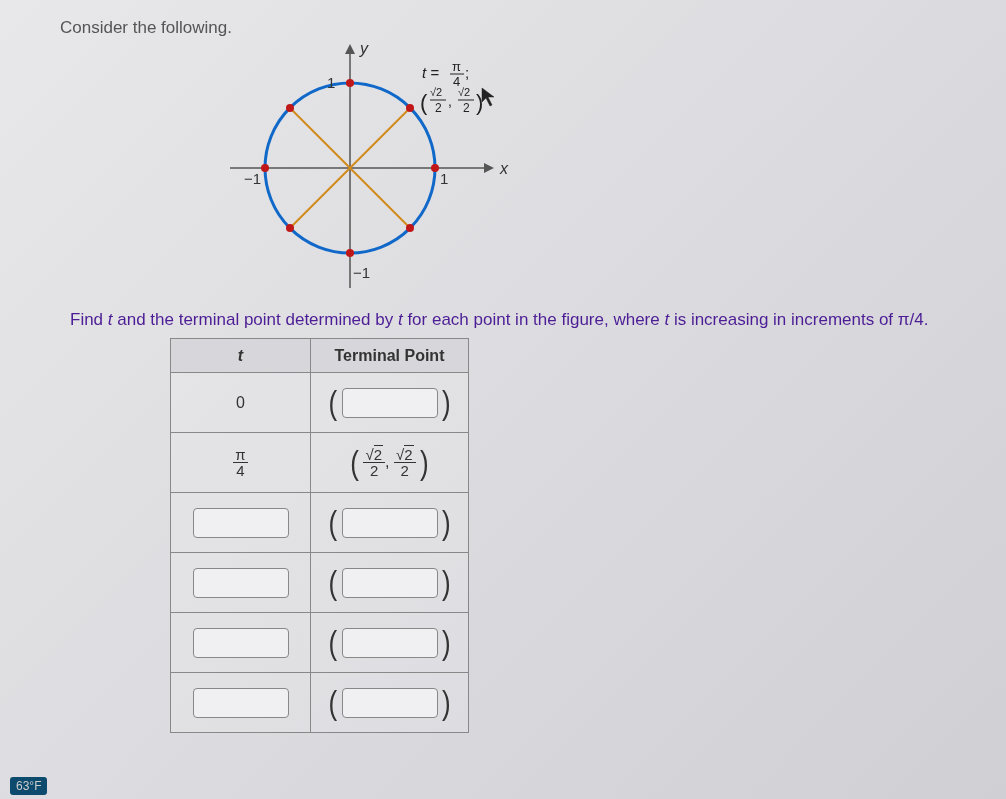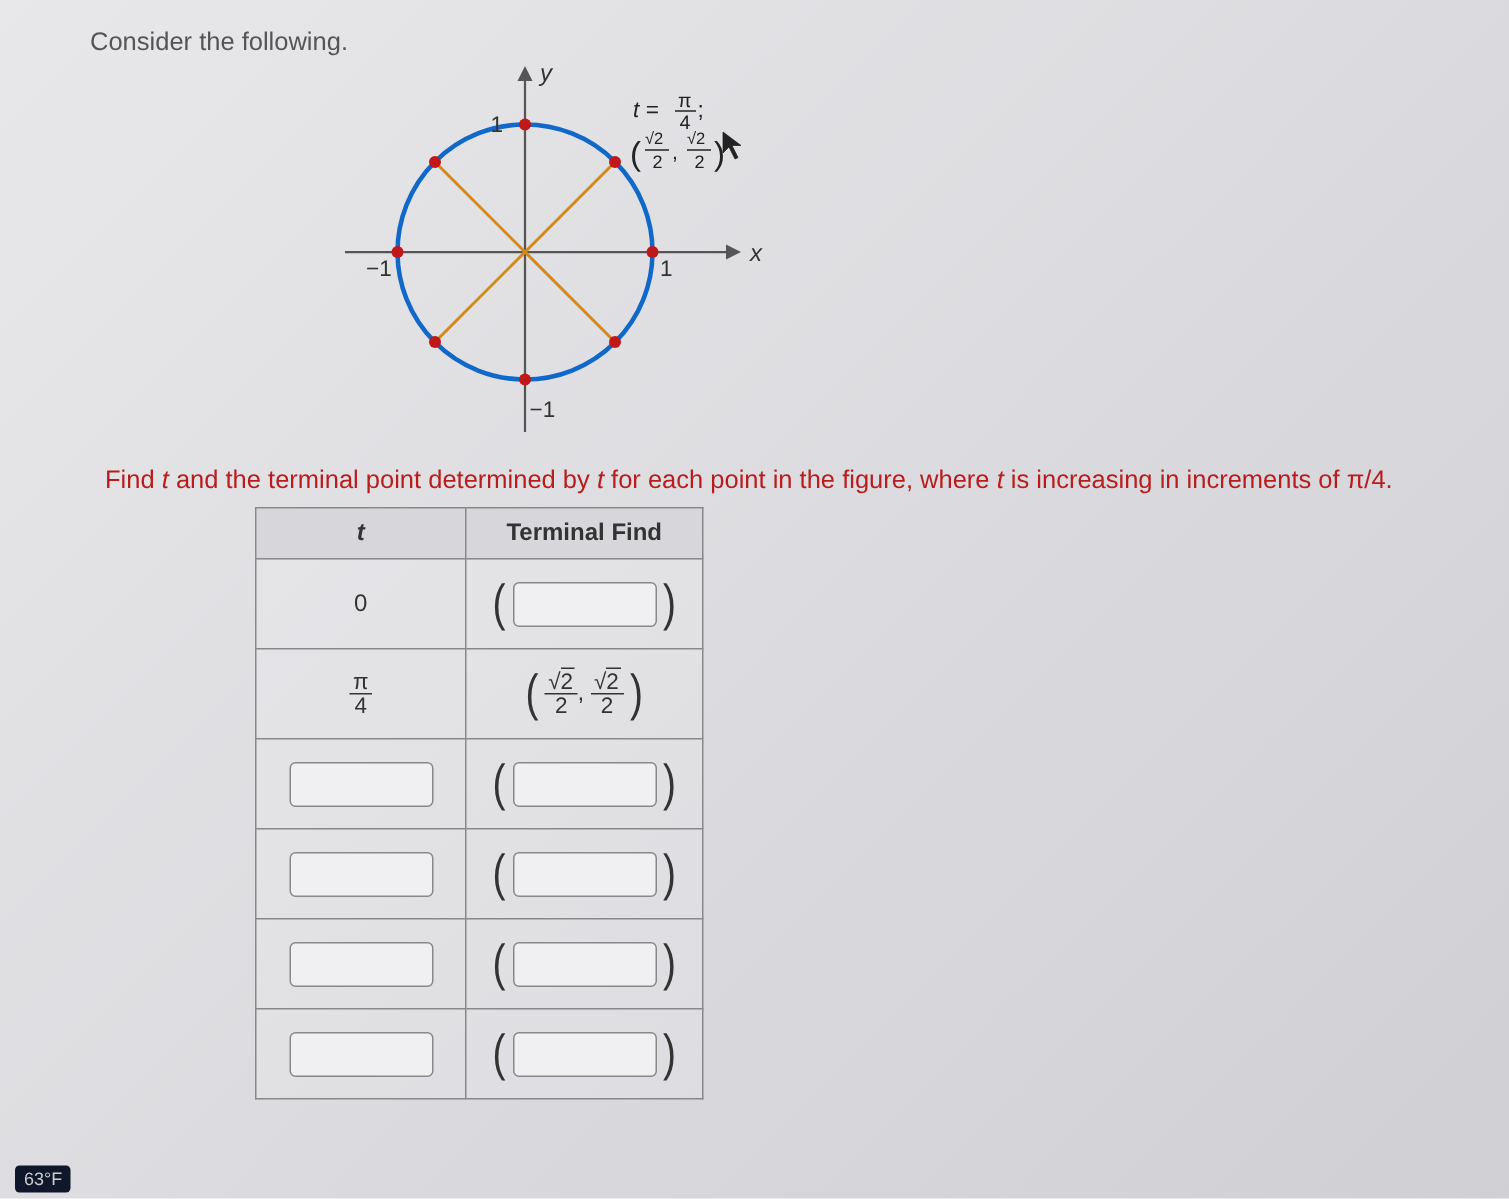--- a/index.html
+++ b/index.html
@@ -19,21 +19,21 @@
   }
   .diagram-area {
     width: 400px;
     height: 260px;
     margin-left: 130px;
     position: relative;
   }
   .diagram-svg { display: block; }
   .prompt-text {
     font-size: 17px;
-    color: #b91c1c;
+    color: #4c1d95;
     margin: 12px 0 8px 10px;
   }
   .prompt-text i { font-style: italic; }
 
   .answer-table {
     border-collapse: collapse;
     margin-left: 110px;
     background: rgba(255,255,255,0.15);
   }
   .answer-table th, .answer-table td {
@@ -76,21 +76,21 @@
   .frac .den { display: block; font-size: 15px; border-top: 1px solid #333; padding: 0 2px; }
   .sqrt { position: relative; }
   .sqrt::before { content:"√"; }
   .sqrt .rad { border-top: 1px solid #333; padding: 0 1px 0 0; }
   .temp-badge {
     position: absolute;
     bottom: 4px;
     left: 10px;
     font-size: 12px;
     color: #ccc;
-    background: #0f172a;
+    background: #0c4a6e;
     padding: 2px 6px;
     border-radius: 3px;
   }
 </style>
 </head>
 <body>
 
 <div class="header-text">Consider the following.</div>
 
 <div class="diagram-area">
@@ -148,21 +148,21 @@
 </div>
 
 <div class="prompt-text">
   <span>Find </span><i>t</i><span> and the terminal point determined by </span><i>t</i><span> for each point in the figure, where </span><i>t</i><span> is increasing in increments of π/4.</span>
 </div>
 
 <table class="answer-table">
   <thead>
     <tr>
       <th class="tcol"><i>t</i></th>
-      <th>Terminal Find</th>
+      <th>Terminal Point</th>
     </tr>
   </thead>
   <tbody>
 
     <tr>
       <td class="tcol">0</td>
       <td class="tp-cell">
         <span class="paren">(</span>
         <span class="input-box"></span>
         <span class="paren">)</span>

